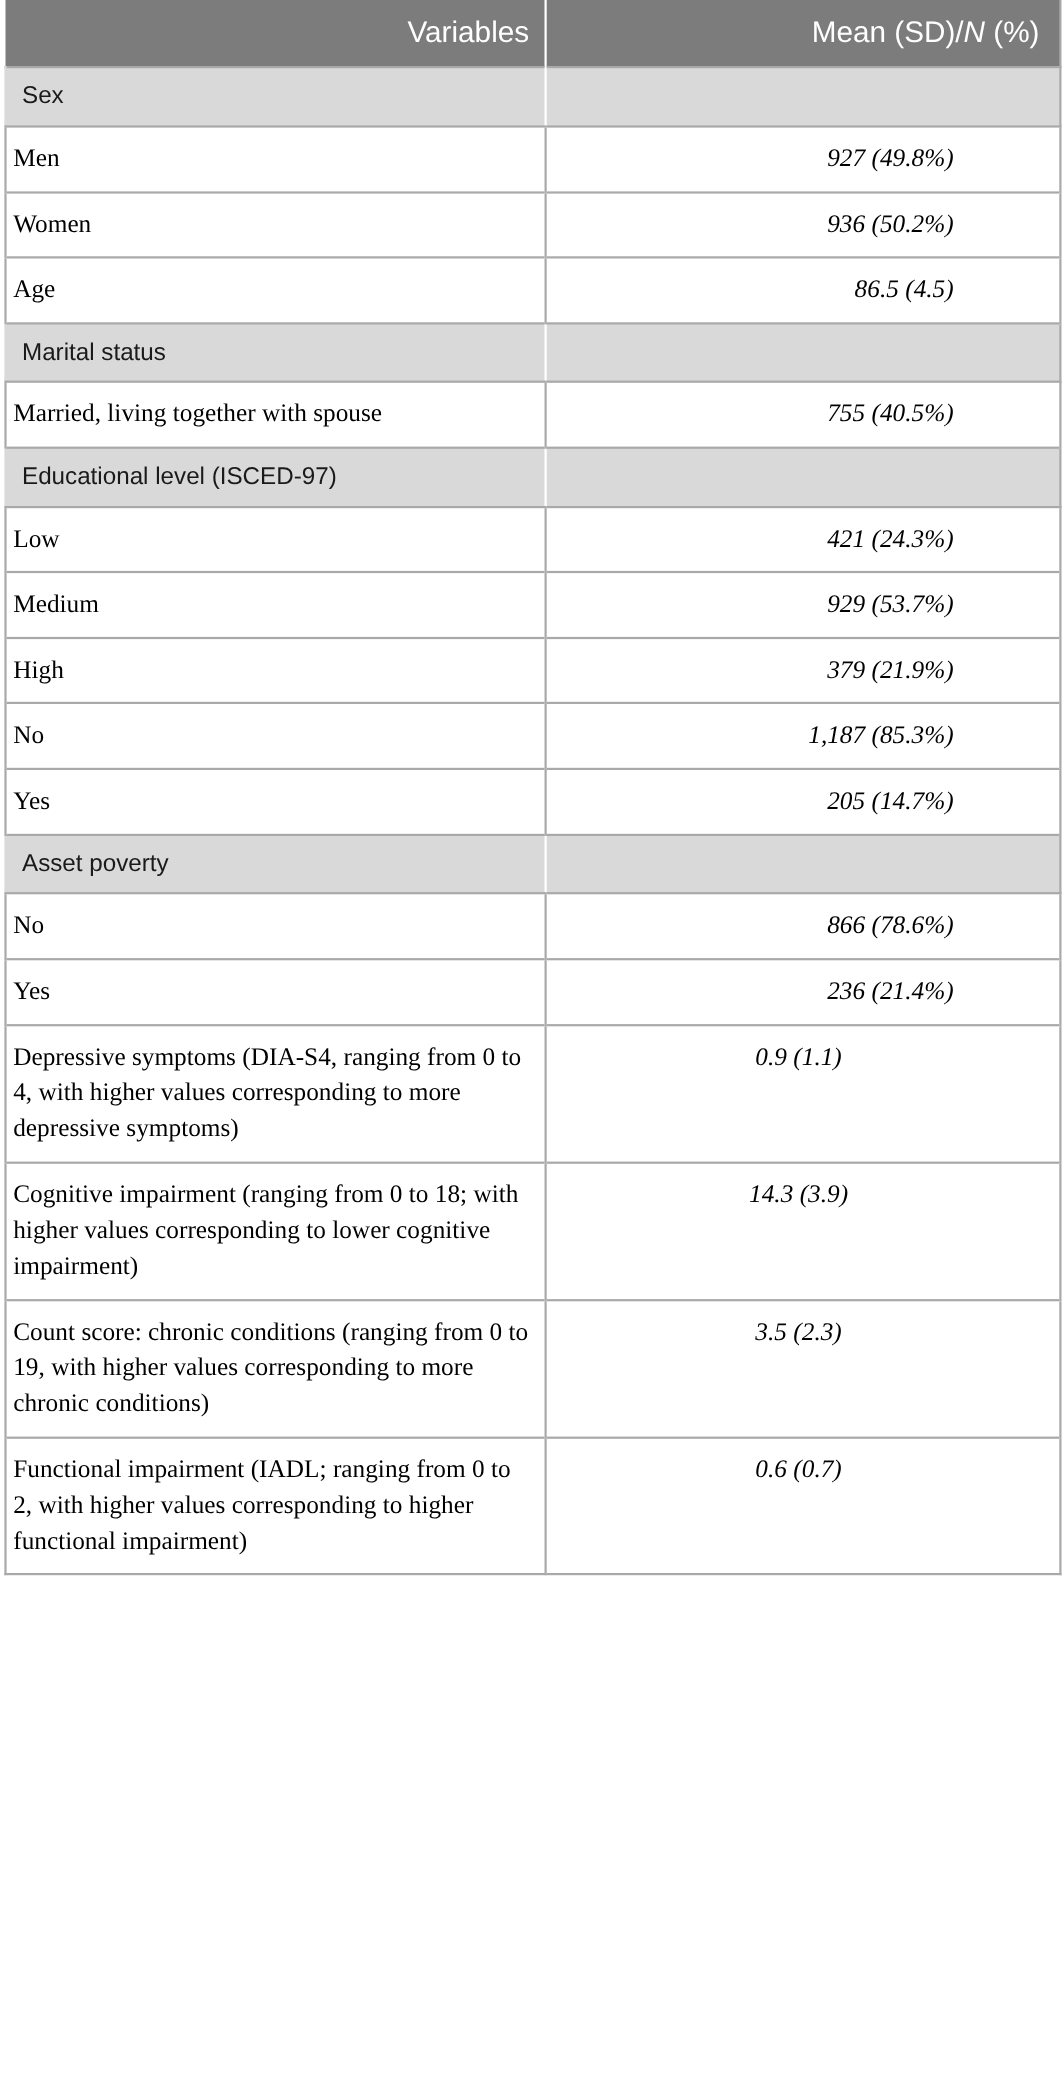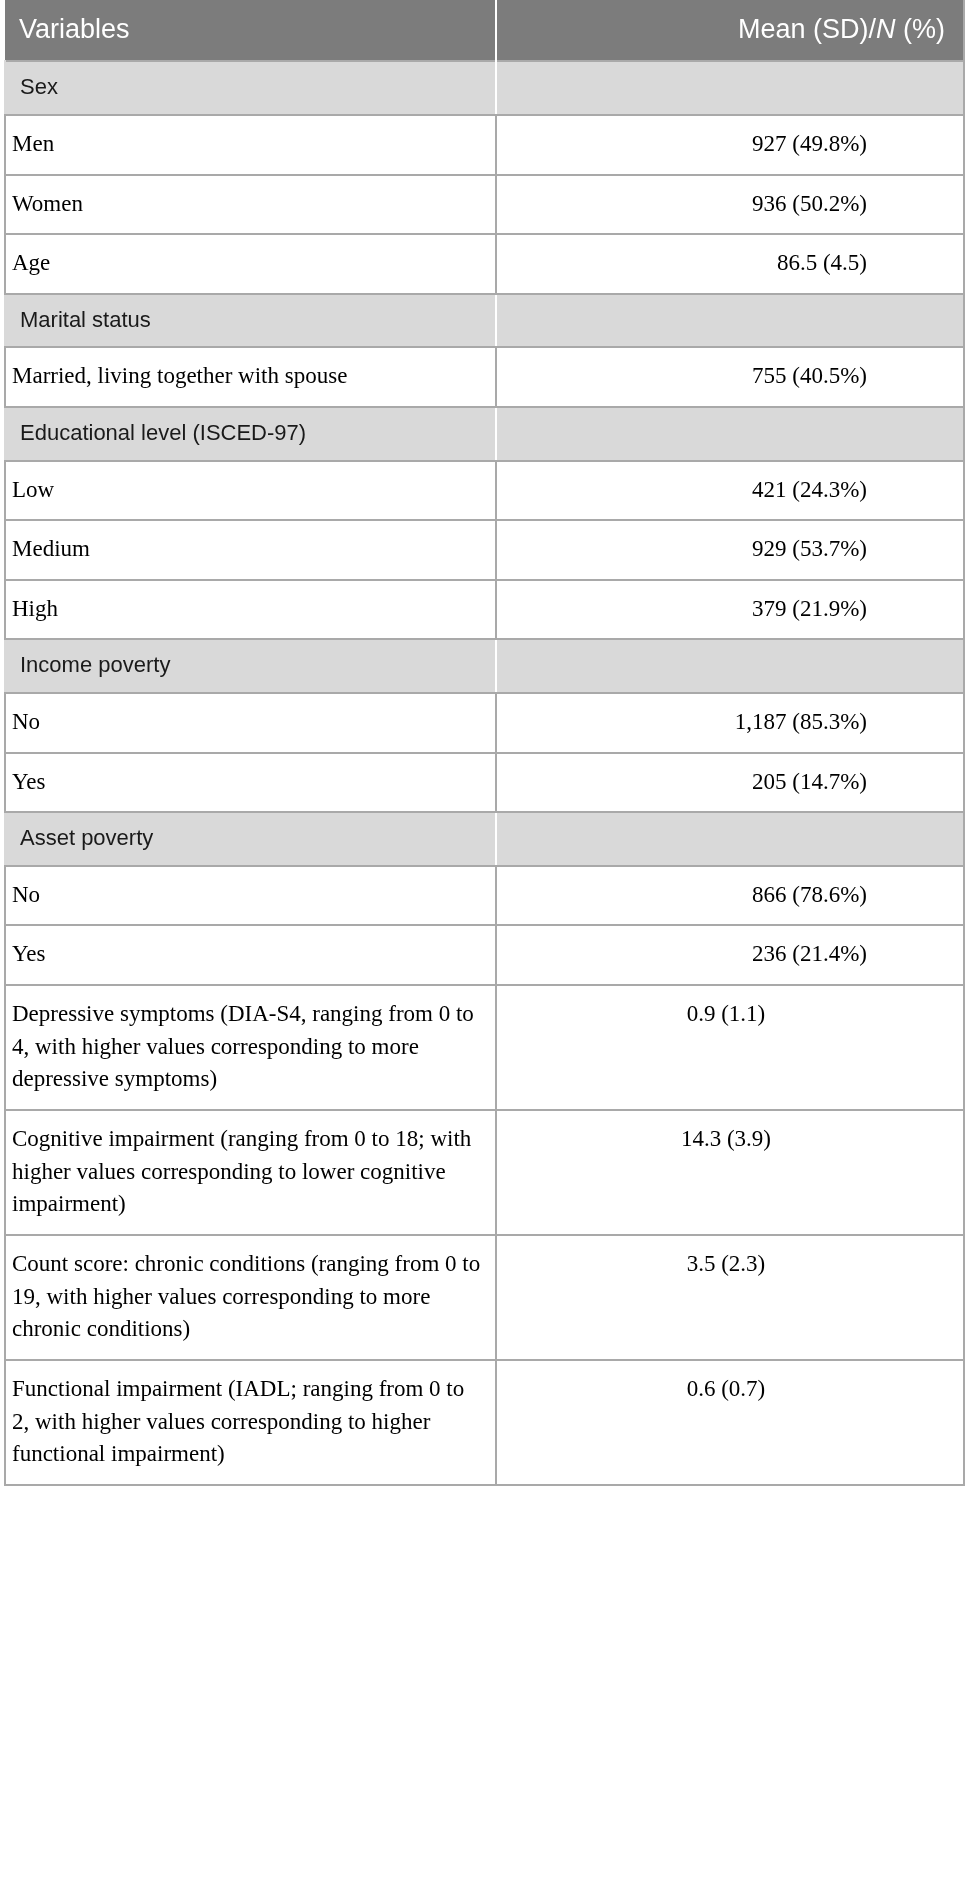--- a/index.html
+++ b/index.html
@@ -33,21 +33,21 @@
     color: #ffffff;
     font-family: "Liberation Sans", sans-serif;
     font-weight: 400;
     font-size: 27px;
     line-height: 1.2;
     padding: 13px 14px 15px 14px;
     border-right: 2px solid #ffffff;
     vertical-align: middle;
   }
   thead th.head-var {
-    text-align: left;
+    text-align: right;
   }
   thead th.head-val {
     text-align: right;
     border-right: none;
     padding-right: 18px;
     white-space: nowrap;
     margin-left: 24px;
   }
   thead th .ital-n {
     font-style: italic;
@@ -95,20 +95,21 @@
   tr.data-row.align-right > td.cell-val {
     text-align: right;
     padding-right: 96px;
   }
   tr.data-row:last-child > td {
     border-bottom: 2px solid #a9a9a9;
   }
   
   tr.data-row > td.cell-val {
     border-right: 2px solid #ffffff;
+    font-style: italic;
   }
   table.stats-table {
     border-right: 2px solid #a9a9a9;
   }
   tr.section-row > td.cell-val { border-right: 2px solid #a9a9a9; }
   tr.data-row > td.cell-val { border-right: 2px solid #a9a9a9; }
   tr.data-row > td.cell-var { border-left: 2px solid #a9a9a9; }
   tr.section-row > td.cell-var { border-left: 2px solid #d9d9d9; }
 </style>
 </head>
@@ -160,24 +161,20 @@
           <td class="cell-val">421 (24.3%)</td>
         </tr>
         <tr class="data-row align-right">
           <td class="cell-var">Medium</td>
           <td class="cell-val">929 (53.7%)</td>
         </tr>
         <tr class="data-row align-right">
           <td class="cell-var">High</td>
           <td class="cell-val">379 (21.9%)</td>
         </tr>
-        <tr class="section-row">
-          <td class="cell-var">Income poverty</td>
-          <td class="cell-val"></td>
-        </tr>
         <tr class="data-row align-right">
           <td class="cell-var">No</td>
           <td class="cell-val">1,187 (85.3%)</td>
         </tr>
         <tr class="data-row align-right">
           <td class="cell-var">Yes</td>
           <td class="cell-val">205 (14.7%)</td>
         </tr>
         <tr class="section-row">
           <td class="cell-var">Asset poverty</td>

